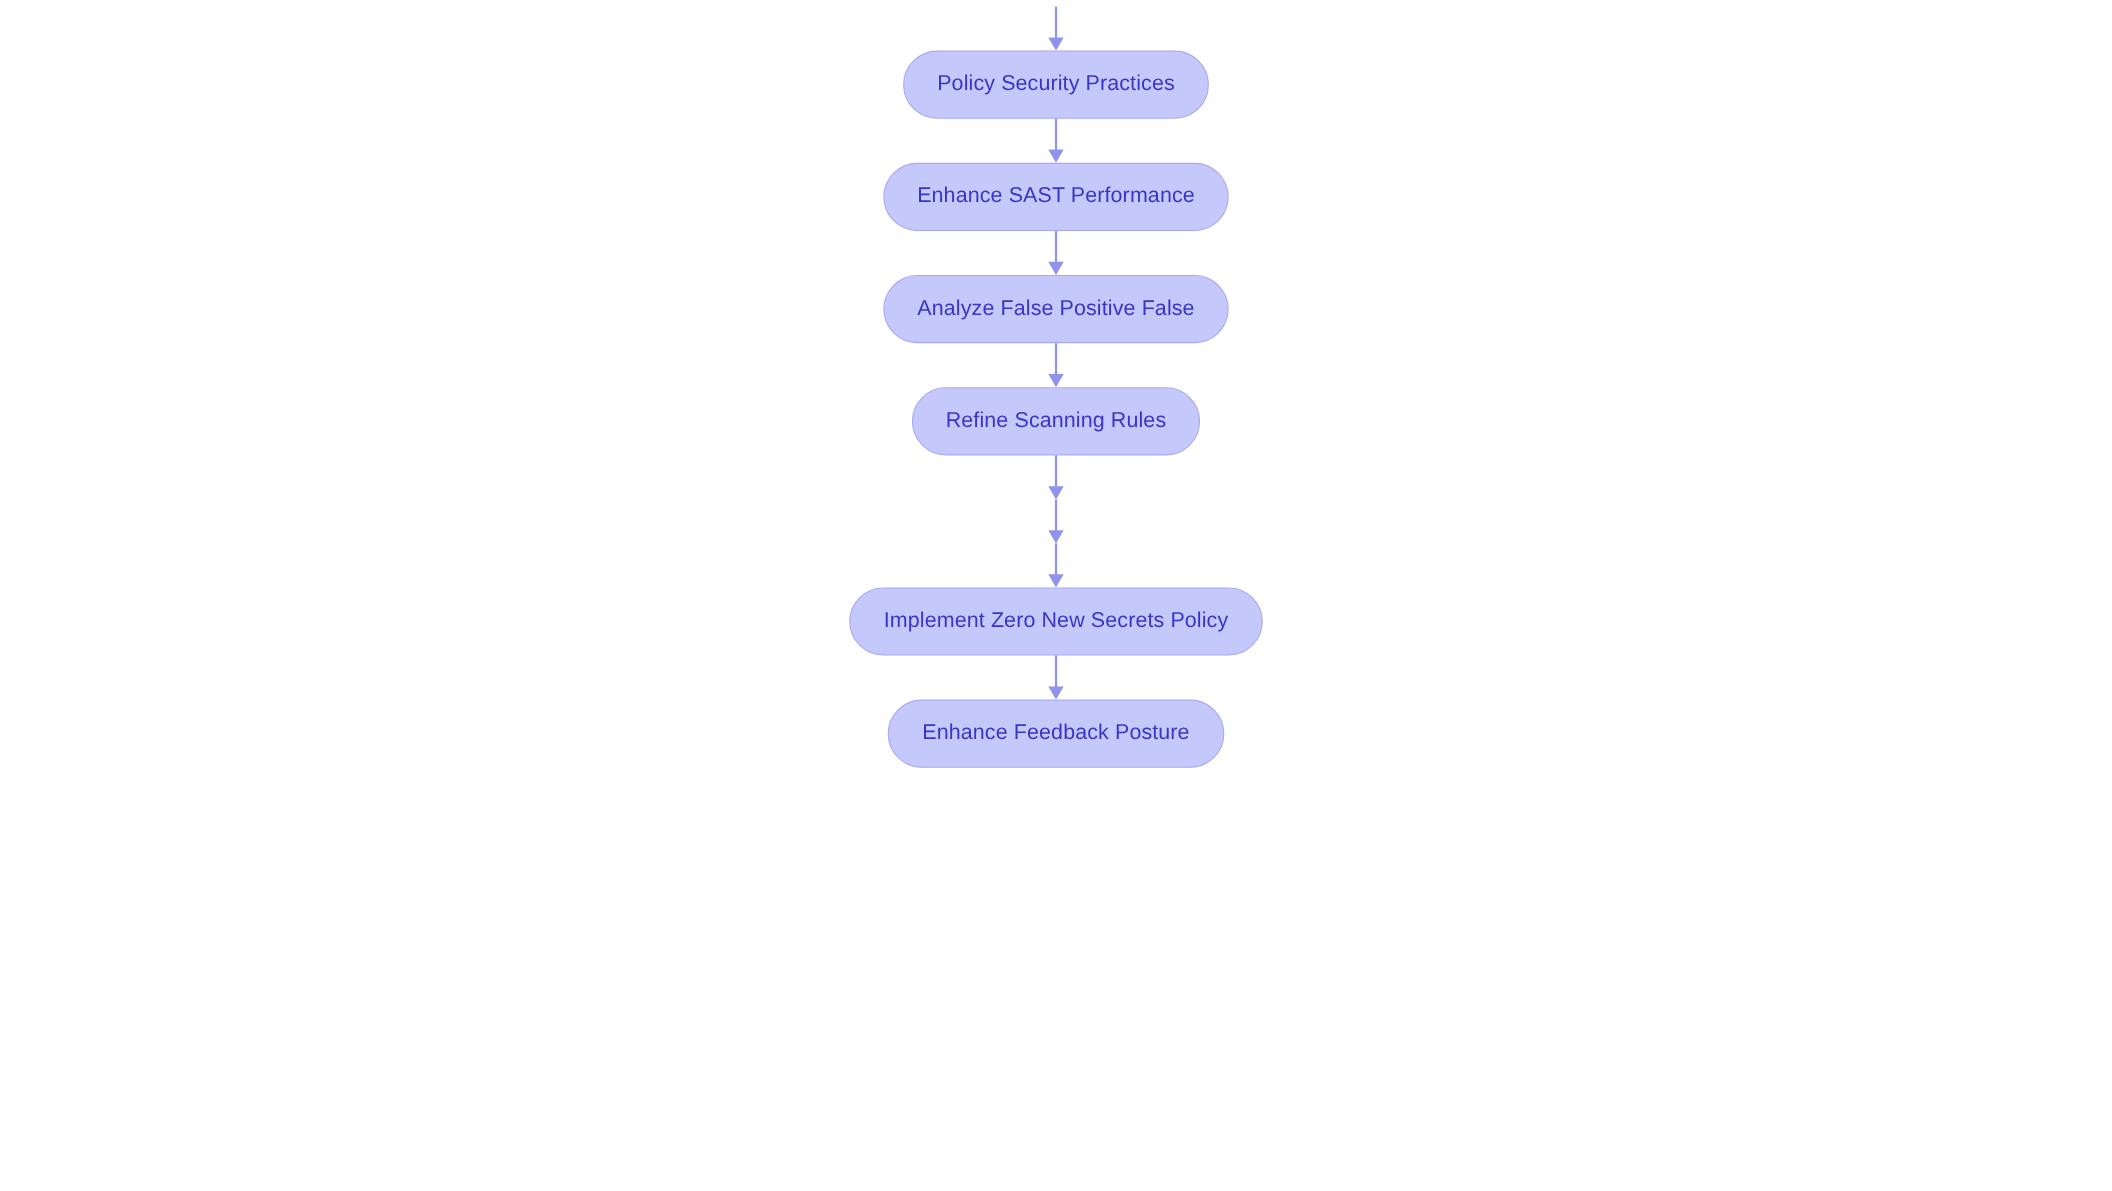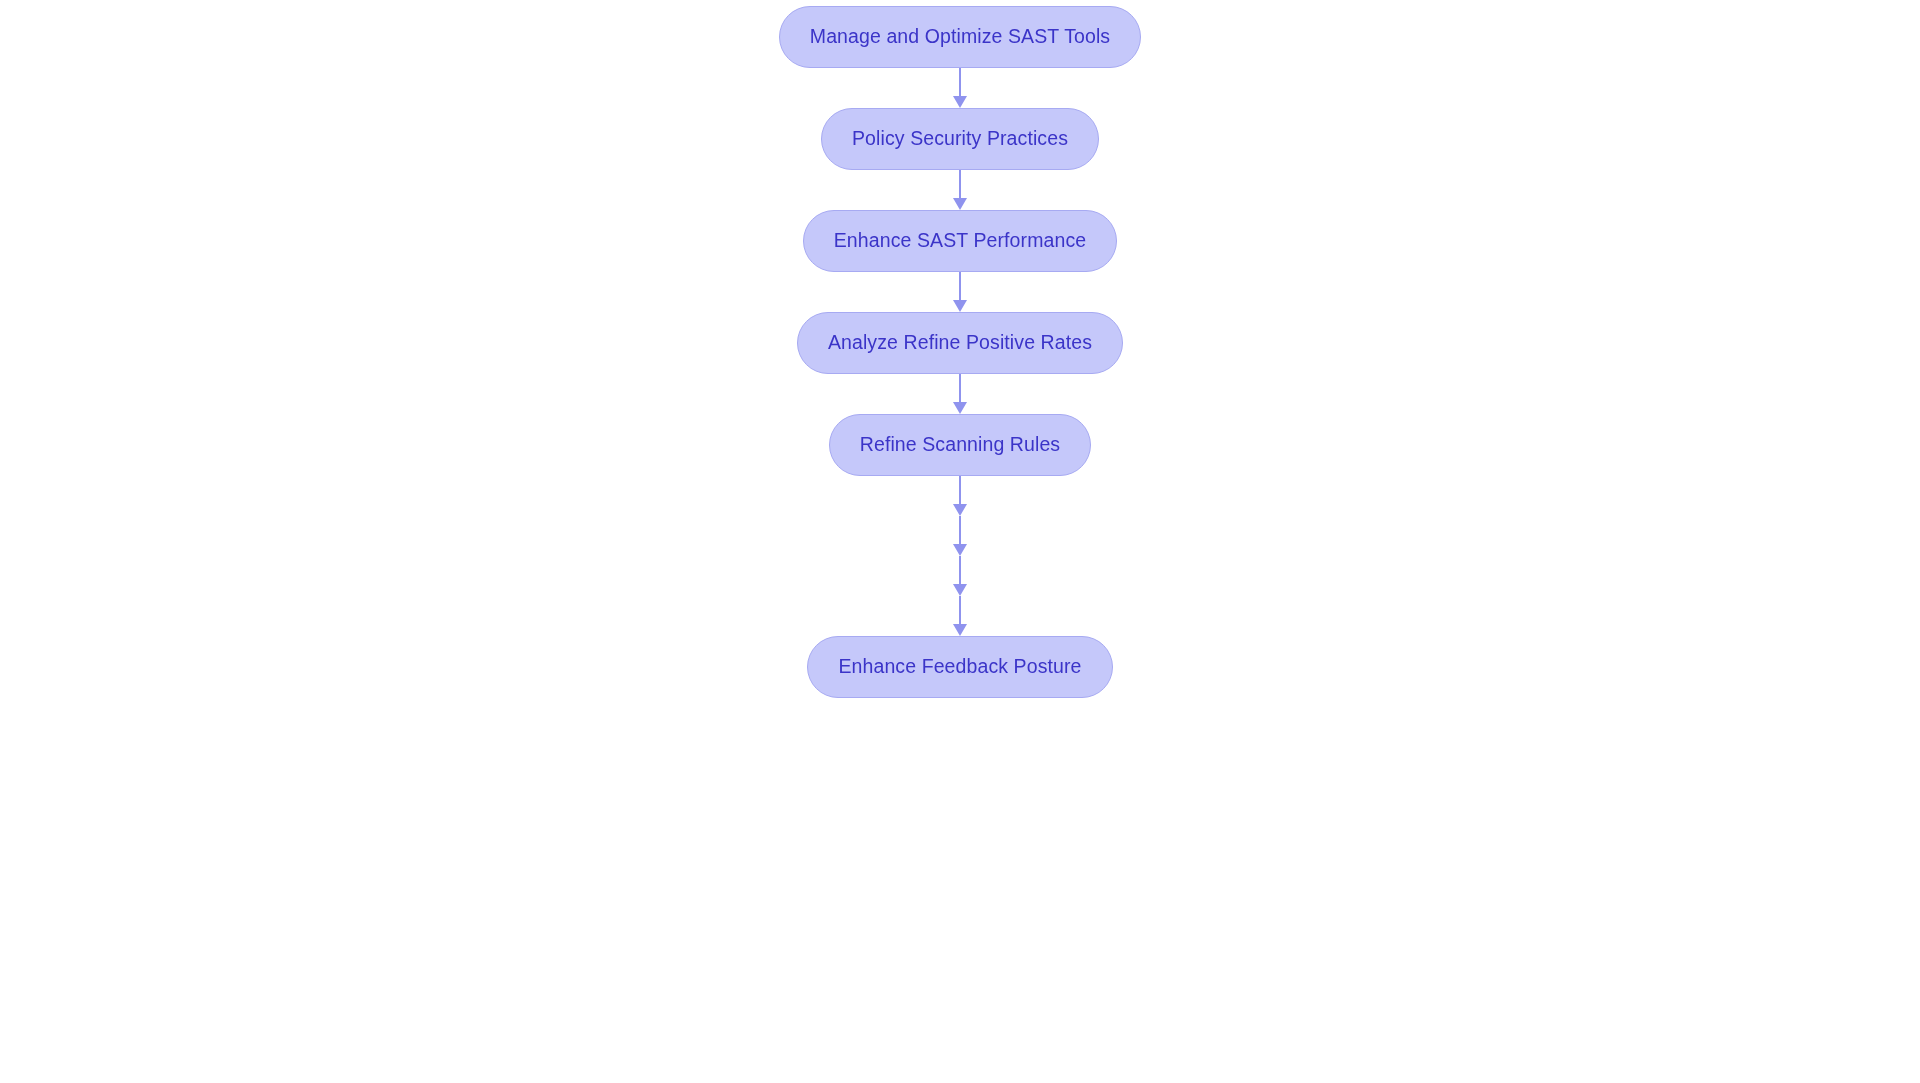--- a/index.html
+++ b/index.html
@@ -74,23 +74,20 @@
     border-right: 7px solid transparent;
     border-top: 12px solid #8f93ee;
   }
 </style>
 </head>
 <body>
 
 <div id="flowchart">
   <div class="chain">
 
-    <div class="node">
-      <span>Manage and Optimize SAST Tools</span>
-    </div>
 
     <div class="connector">
       <span class="stem"></span>
       <span class="head"></span>
     </div>
 
     <div class="node">
       <span>Policy Security Practices</span>
     </div>
 
@@ -102,21 +99,21 @@
     <div class="node">
       <span>Enhance SAST Performance</span>
     </div>
 
     <div class="connector">
       <span class="stem"></span>
       <span class="head"></span>
     </div>
 
     <div class="node">
-      <span>Analyze Refine Positive Rates</span>
+      <span>Analyze False Positive False</span>
     </div>
 
     <div class="connector">
       <span class="stem"></span>
       <span class="head"></span>
     </div>
 
     <div class="node">
       <span>Refine Scanning Rules</span>
     </div>
@@ -131,20 +128,23 @@
       <span class="stem"></span>
       <span class="head"></span>
     </div>
 
 
     <div class="connector">
       <span class="stem"></span>
       <span class="head"></span>
     </div>
 
+    <div class="node">
+      <span>Implement Zero New Secrets Policy</span>
+    </div>
 
     <div class="connector">
       <span class="stem"></span>
       <span class="head"></span>
     </div>
 
     <div class="node">
       <span>Enhance Feedback Posture</span>
     </div>
 

